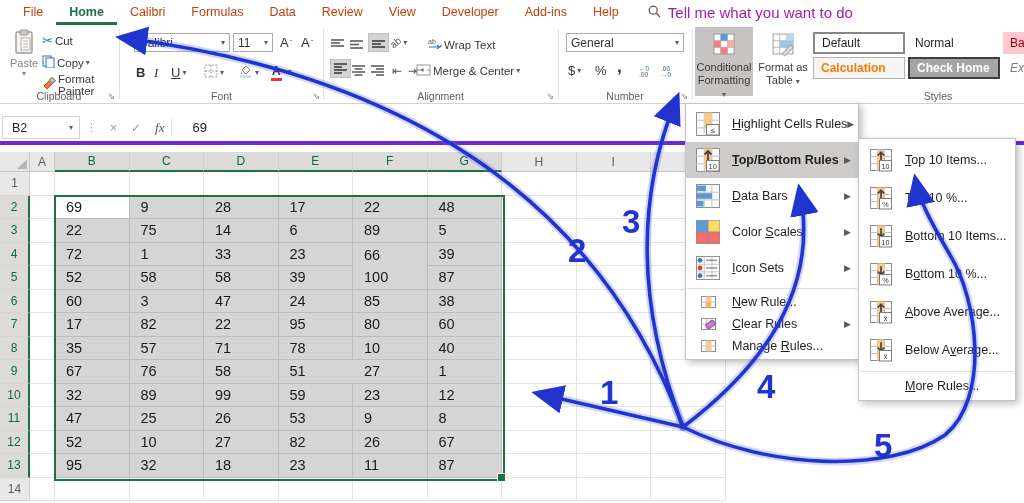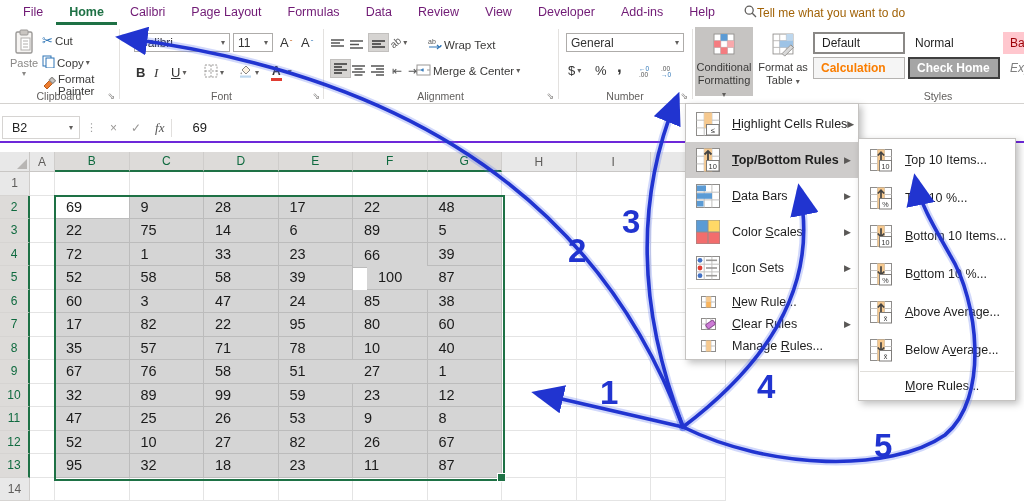--- a/index.html
+++ b/index.html
@@ -1,22 +1,22 @@
 <!DOCTYPE html>
 <html><head>
 <meta charset="utf-8">
 <style>
   html,body{margin:0;padding:0;background:#fff;}
   .canvas{position:relative;width:1024px;height:503px;background:#fff;overflow:hidden;
           font-family:"Liberation Sans",sans-serif;color:#444;}
   
   .tabrow{position:absolute;top:0;left:0;right:0;height:25px;display:flex;align-items:center;padding-left:10px;background:#fff;}
-  .tab{font-size:12.5px;color:#701a75;padding:0 13px;height:25px;line-height:25px;box-sizing:border-box;cursor:default;}
+  .tab{font-size:12.5px;color:#c2410c;padding:0 13px;height:25px;line-height:25px;box-sizing:border-box;cursor:default;}
   .tab.active{color:#1e7145;font-weight:700;border-bottom:3px solid #1e7145;}
-  .tellme{display:flex;align-items:center;font-size:12px;color:#a16207;margin-left:16px;}
+  .tellme{display:flex;align-items:center;gap:7px;font-size:15px;color:#a21caf;margin-left:16px;}
   
   .ribbon{position:absolute;top:25px;left:0;right:0;height:78px;background:#fff;border-bottom:1px solid #d4d2cf;}
   .rgroup{position:absolute;top:0;bottom:0;}
   .glabel{position:absolute;bottom:1px;left:0;right:0;text-align:center;font-size:10.5px;color:#605e5c;}
   .gdiv{position:absolute;top:4px;bottom:4px;width:1px;background:#e3e1df;}
   .launcher{position:absolute;bottom:2px;right:3px;font-size:9px;color:#8a8886;}
   .small-lbl{font-size:11.5px;color:#3b3a39;}
   .ddarrow{font-size:8px;color:#605e5c;}
   .combo{display:flex;align-items:center;justify-content:space-between;border:1px solid #aeacaa;background:#fff;
          font-size:12px;color:#333;padding:0 4px;height:19px;box-sizing:border-box;position:absolute;}
@@ -33,21 +33,21 @@
   .gallery{position:absolute;left:813px;top:7px;}
   .gcell{position:absolute;width:92px;height:22px;font-size:12px;display:flex;align-items:center;
          padding-left:7px;box-sizing:border-box;background:#fff;color:#1f1f1f;}
   .g-default{border:2px solid #8a8886;}
   .g-bad{background:#ffc7ce;color:#9c0006;}
   .g-calc{border:1px solid #b5b3b1;color:#fa7d00;background:#f5f5f5;font-weight:700;}
   .g-check{border:2px solid #3f3f3f;background:#a5a5a5;color:#fff;font-weight:700;}
   .g-exp{font-style:italic;color:#7f7f7f;}
   
   .fbar{position:absolute;top:114px;left:0;right:0;height:27px;display:flex;align-items:center;background:#fff;
-        border-bottom:2px solid #6d28d9;}
+        border-bottom:4px solid #6d28d9;}
   .namebox{width:78px;height:23px;border:1px solid #d6d4d2;display:flex;align-items:center;justify-content:space-between;
            padding:0 6px 0 9px;font-size:12.5px;color:#222;box-sizing:border-box;margin-left:2px;}
   .fdots{color:#a0a0a0;font-size:11px;margin:0 6px;}
   .fbtn{color:#9a9896;font-size:12px;padding:0 7px;}
   .fx{font-family:"Liberation Serif",serif;font-style:italic;font-size:13px;color:#555;padding:0 7px;}
   .fvalue{margin-left:20px;font-size:13px;color:#1b1b1b;}
   .fsep{width:1px;height:18px;background:#e1dfdd;}
   
   .sheet{position:absolute;left:0;top:152px;width:1024px;height:351px;background:#fff;}
   .hdr,.rhdr,.cell,.corner{position:absolute;box-sizing:border-box;font-size:12px;}
@@ -88,21 +88,20 @@
 </head>
 <body>
 
 <div class="canvas">
 
   <div class="tabrow">
     <div style="display:flex" id="tabs">
         <div class="tab">File</div>
         <div class="tab active">Home</div>
         <div class="tab">Calibri</div>
-        <div class="tab">Page Layout</div>
         <div class="tab">Formulas</div>
         <div class="tab">Data</div>
         <div class="tab">Review</div>
         <div class="tab">View</div>
         <div class="tab">Developer</div>
         <div class="tab">Add-ins</div>
         <div class="tab">Help</div>
       </div>
     <div class="tellme">
       <span>
@@ -434,21 +433,21 @@
       <div class="cell sel" style="left: 427.5px; top: 90.5px; width: 74.5px; height: 23.5px;">39</div>
       <div class="cell" style="left: 502px; top: 90.5px; width: 74.5px; height: 23.5px;"></div>
       <div class="cell" style="left: 576.5px; top: 90.5px; width: 74.5px; height: 23.5px;"></div>
       <div class="cell" style="left: 651px; top: 90.5px; width: 74.5px; height: 23.5px;"></div>
       <div class="rhdr sel" style="top: 114px; height: 23.5px;">5</div>
       <div class="cell" style="left: 30px; top: 114px; width: 25px; height: 23.5px;"></div>
       <div class="cell sel" style="left: 55px; top: 114px; width: 74.5px; height: 23.5px;">52</div>
       <div class="cell sel" style="left: 129.5px; top: 114px; width: 74.5px; height: 23.5px;">58</div>
       <div class="cell sel" style="left: 204px; top: 114px; width: 74.5px; height: 23.5px;">58</div>
       <div class="cell sel" style="left: 278.5px; top: 114px; width: 74.5px; height: 23.5px;">39</div>
-      <div class="cell sel" style="left: 367px; top: 114px; width: 74.5px; height: 23.5px; text-align: center;">100</div>
+      <div class="cell sel" style="left: 353px; top: 114px; width: 74.5px; height: 23.5px; text-align: center;">100</div>
       <div class="cell sel" style="left: 427.5px; top: 114px; width: 74.5px; height: 23.5px;">87</div>
       <div class="cell" style="left: 502px; top: 114px; width: 74.5px; height: 23.5px;"></div>
       <div class="cell" style="left: 576.5px; top: 114px; width: 74.5px; height: 23.5px;"></div>
       <div class="cell" style="left: 651px; top: 114px; width: 74.5px; height: 23.5px;"></div>
       <div class="rhdr sel" style="top: 137.5px; height: 23.5px;">6</div>
       <div class="cell" style="left: 30px; top: 137.5px; width: 25px; height: 23.5px;"></div>
       <div class="cell sel" style="left: 55px; top: 137.5px; width: 74.5px; height: 23.5px;">60</div>
       <div class="cell sel" style="left: 129.5px; top: 137.5px; width: 74.5px; height: 23.5px;">3</div>
       <div class="cell sel" style="left: 204px; top: 137.5px; width: 74.5px; height: 23.5px;">47</div>
       <div class="cell sel" style="left: 278.5px; top: 137.5px; width: 74.5px; height: 23.5px;">24</div>

